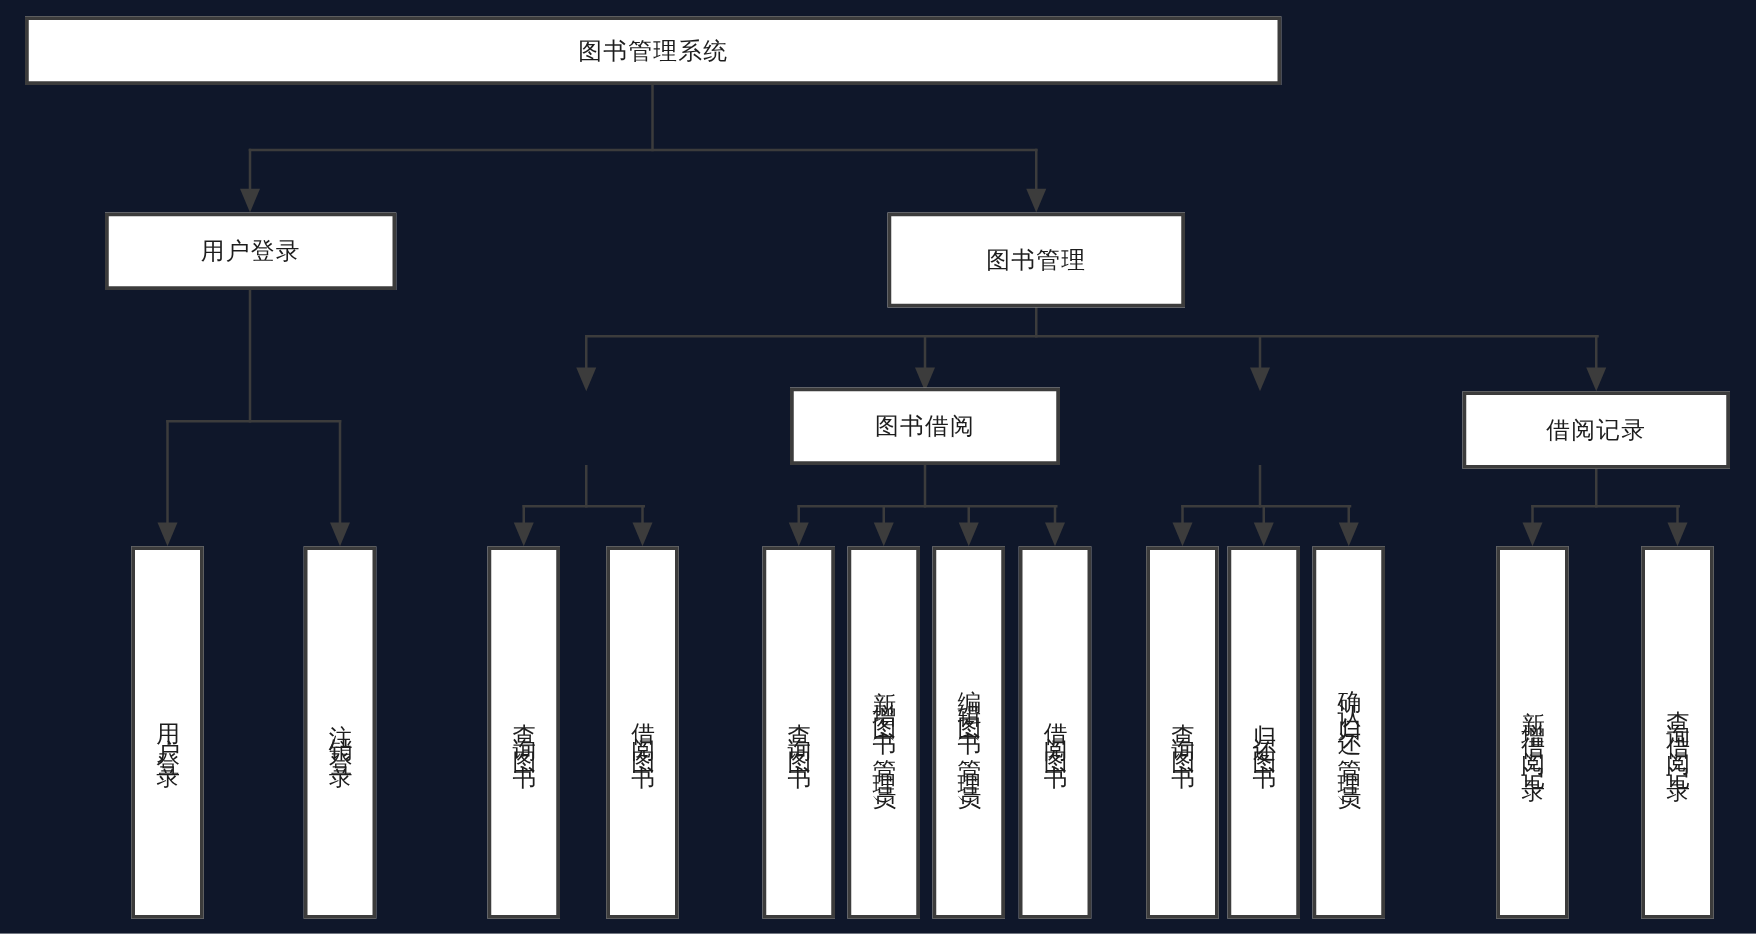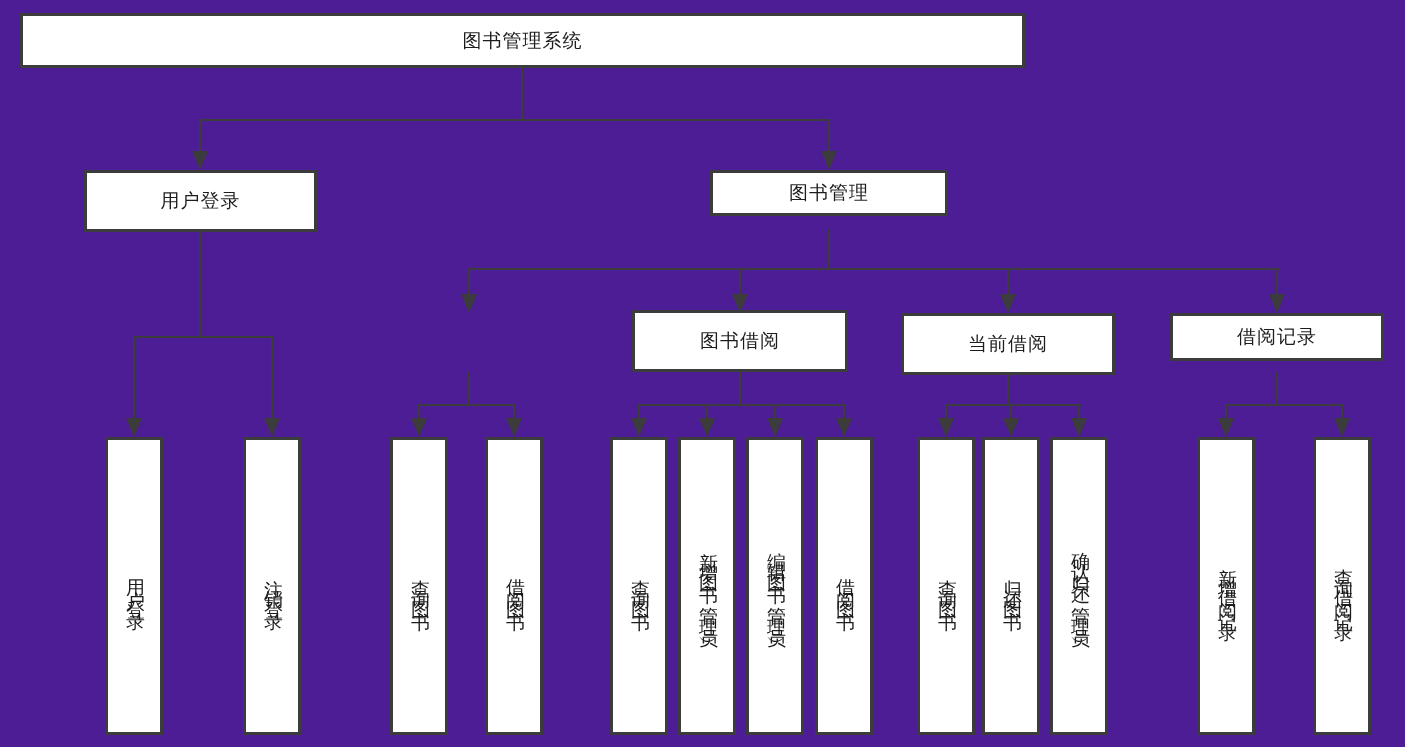--- a/index.html
+++ b/index.html
@@ -1,18 +1,18 @@
 <!DOCTYPE html>
 <html><head>
 <meta charset="utf-8">
 <style>
   html, body { margin:0; padding:0; background:#ffffff; }
   .canvas {
-    position:relative; width:1405px; height:747px; background:#4c1d95;
-    font-family:Liberation Mono, monospace; overflow:hidden;
+    position:relative; width:1405px; height:747px; background:#0f172a;
+    font-family:Liberation Sans, sans-serif; overflow:hidden;
   }
   .box {
     position:absolute; box-sizing:border-box;
     border:3px solid #3c3c3c; background:#ffffff;
     display:flex; align-items:center; justify-content:center;
     font-size:19px; color:#1d1d1d; letter-spacing:1px; z-index:2;
   }
   .vbox {
     position:absolute; box-sizing:border-box;
     border:3px solid #3c3c3c; background:#ffffff;
@@ -46,21 +46,21 @@
   <div class="vline" style="left:521px; top:66px; height:55px;"></div>
   <div class="hline" style="left:199px; top:119px; width:631px;"></div>
   <div class="vline" style="left:199px; top:119px; height:36px;"></div>
   <div class="arrow" style="left:192px; top:151px;"></div>
   <div class="vline" style="left:828px; top:119px; height:36px;"></div>
   <div class="arrow" style="left:821px; top:151px;"></div>
 
   <div class="box" style="left:84px; top:170px; width:233px; height:62px;">
     <span>用户登录</span>
   </div>
-  <div class="box" style="left:710px; top:170px; width:238px; height:46px;">
+  <div class="box" style="left:710px; top:170px; width:238px; height:76px;">
     <span>图书管理</span>
   </div>
 
   <div class="vline" style="left:199px; top:229px; height:109px;"></div>
   <div class="hline" style="left:133px; top:336px; width:140px;"></div>
   <div class="vline" style="left:133px; top:336px; height:84px;"></div>
   <div class="arrow" style="left:126px; top:418px;"></div>
   <div class="vline" style="left:271px; top:336px; height:84px;"></div>
   <div class="arrow" style="left:264px; top:418px;"></div>
 
@@ -71,24 +71,21 @@
   <div class="vline" style="left:739px; top:268px; height:29px;"></div>
   <div class="arrow" style="left:732px; top:294px;"></div>
   <div class="vline" style="left:1007px; top:268px; height:29px;"></div>
   <div class="arrow" style="left:1000px; top:294px;"></div>
   <div class="vline" style="left:1276px; top:268px; height:29px;"></div>
   <div class="arrow" style="left:1269px; top:294px;"></div>
 
   <div class="box" style="left:632px; top:310px; width:216px; height:62px;text-align:right;">
     <span>图书借阅</span>
   </div>
-  <div class="box" style="left:901px; top:313px; width:214px; height:62px;">
-    <span>当前借阅</span>
-  </div>
-  <div class="box" style="left:1170px; top:313px; width:214px; height:48px;">
+  <div class="box" style="left:1170px; top:313px; width:214px; height:62px;">
     <span>借阅记录</span>
   </div>
 
   <div class="vline" style="left:468px; top:372px; height:34px;"></div>
   <div class="hline" style="left:418px; top:404px; width:98px;"></div>
   <div class="vline" style="left:418px; top:404px; height:16px;"></div>
   <div class="arrow" style="left:411px; top:418px;"></div>
   <div class="vline" style="left:513px; top:404px; height:16px;"></div>
   <div class="arrow" style="left:506px; top:418px;"></div>
 

